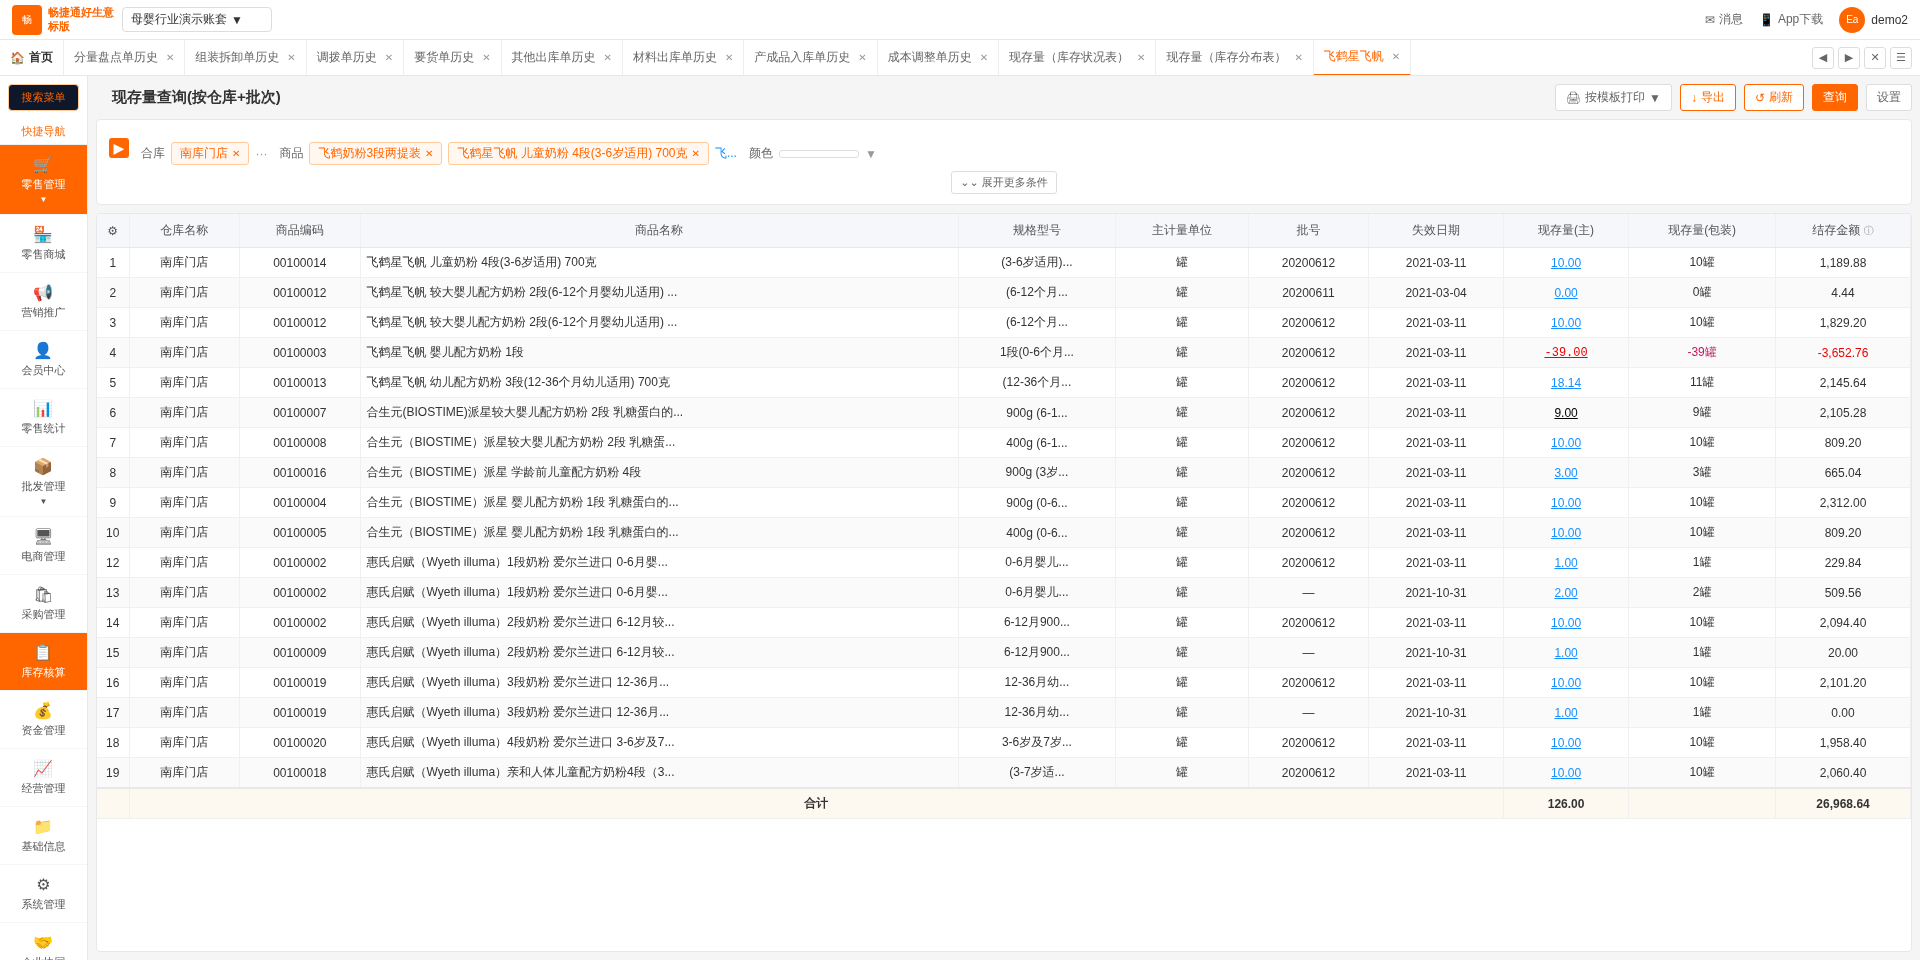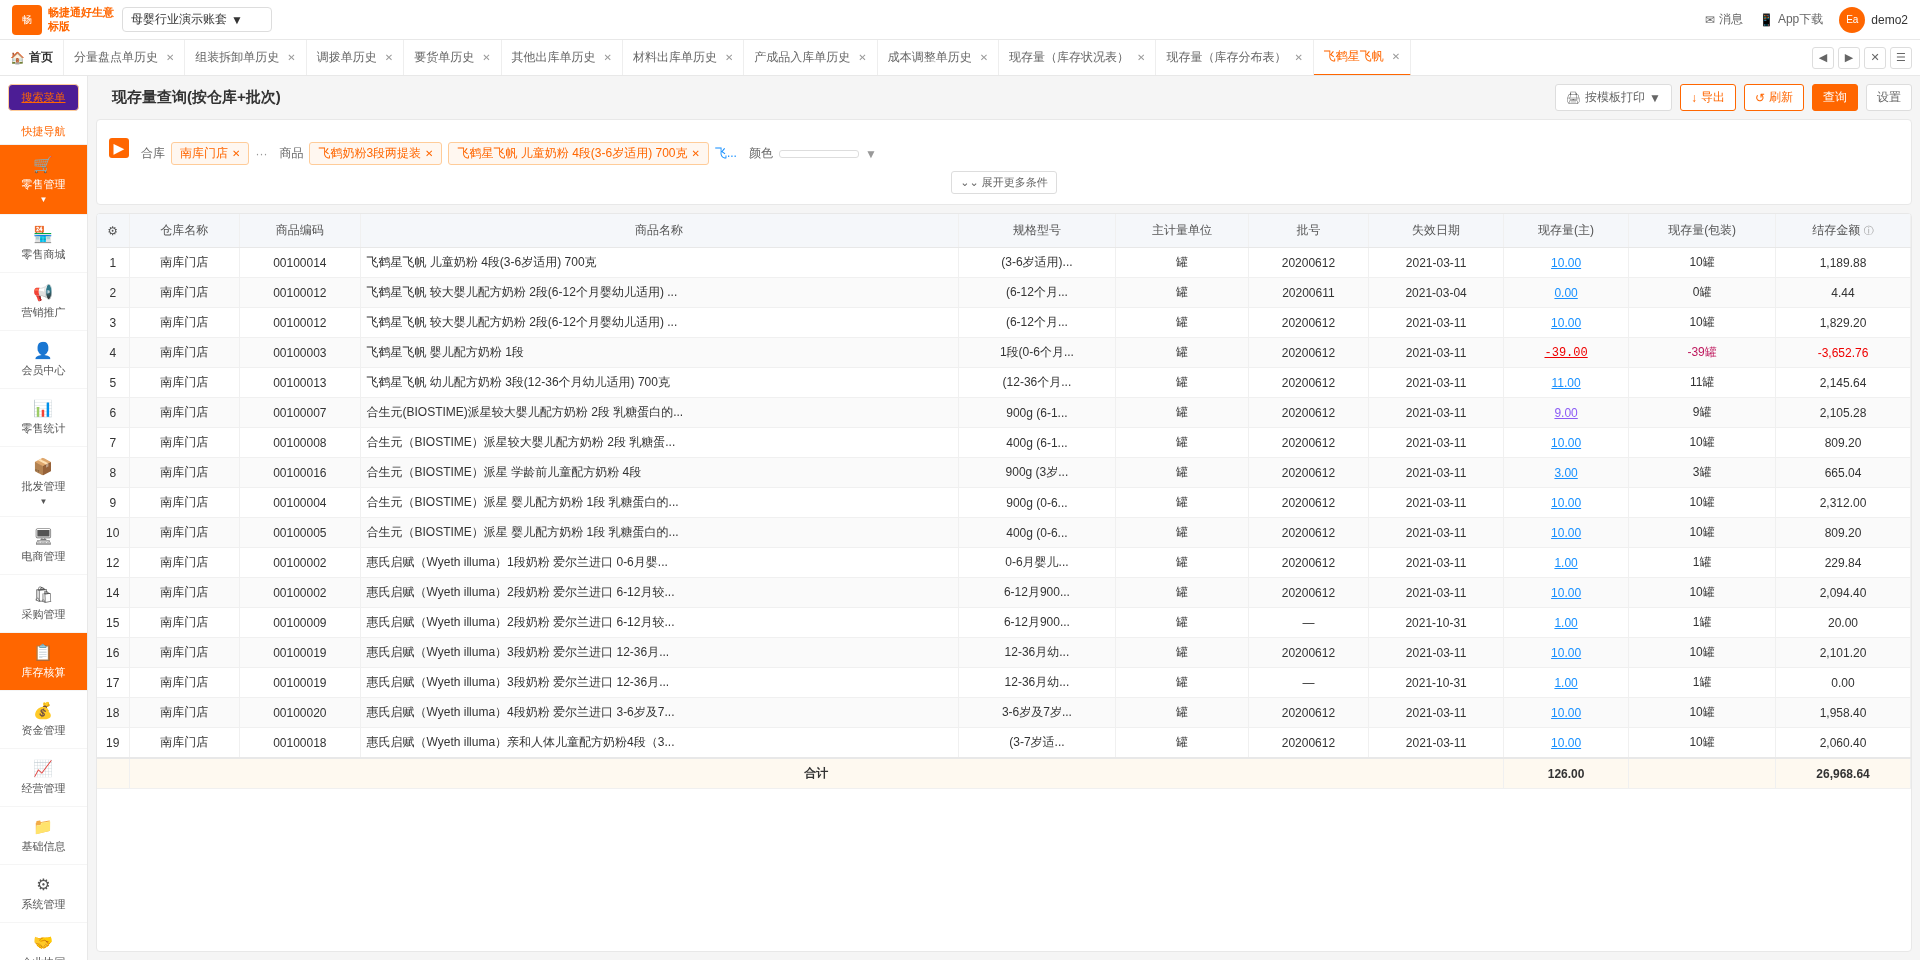--- a/index.html
+++ b/index.html
@@ -24,21 +24,21 @@
     .nav-item.active { color: #ff6600; border-bottom: 2px solid #ff6600; }
     .nav-item.home { color: #333; font-weight: bold; }
     .nav-close { color: #999; font-size: 10px; cursor: pointer; margin-left: 4px; }
     .nav-bar-controls { display: flex; align-items: center; margin-left: auto; padding: 0 8px; gap: 4px; }
     .nav-control-btn { width: 22px; height: 22px; display: flex; align-items: center; justify-content: center; border: 1px solid #ddd; border-radius: 3px; cursor: pointer; color: #666; font-size: 11px; }
     
     
     .layout { display: flex; height: calc(960px - 76px); }
     .sidebar { width: 88px; background: #fff; border-right: 1px solid #e8e8e8; display: flex; flex-direction: column; flex-shrink: 0; overflow-y: auto; }
     .sidebar-search { padding: 8px; }
-    .sidebar-search-btn { width: 100%; background: #4c1d95; border: 1px solid #ffcc99; color: #ff6600; border-radius: 4px; padding: 5px 12px; font-size: 11px; cursor: pointer; text-align: center; text-decoration: underline; }
+    .sidebar-search-btn { width: 100%; background: #0f172a; border: 1px solid #ffcc99; color: #ff6600; border-radius: 4px; padding: 5px 12px; font-size: 11px; cursor: pointer; text-align: center; }
     .sidebar-nav-btn { padding: 5px 8px; font-size: 11px; color: #ff6600; text-align: center; cursor: pointer; border-bottom: 1px solid #f0f0f0; }
     .sidebar-menu-item { display: flex; flex-direction: column; align-items: center; padding: 10px 4px; cursor: pointer; border-bottom: 1px solid #f5f5f5; color: #555; font-size: 11px; gap: 3px; position: relative; }
     .sidebar-menu-item.active { background: #ff6600; color: #fff; }
     .sidebar-menu-item .menu-icon { font-size: 16px; }
     .sidebar-menu-item .arrow { font-size: 8px; }
     
     
     .main-content { flex: 1; display: flex; flex-direction: column; overflow: hidden; background: #f5f5f5; padding: 8px; }
     
     
@@ -374,34 +374,34 @@
     </tr>
             <tr>
       <td>5</td>
       <td>南库门店</td>
       <td>00100013</td>
       <td class="left">飞鹤星飞帆 幼儿配方奶粉 3段(12-36个月幼儿适用) 700克</td>
       <td>(12-36个月...</td>
       <td>罐</td>
       <td>20200612</td>
       <td>2021-03-11</td>
-      <td style="text-decoration:underline;color:#1890ff;cursor:pointer;">11.00</td>
+      <td style="text-decoration:underline;color:#1890ff;cursor:pointer;">18.14</td>
       <td style="">11罐</td>
       <td style="">2,145.64</td>
     </tr>
             <tr>
       <td>6</td>
       <td>南库门店</td>
       <td>00100007</td>
       <td class="left">合生元(BIOSTIME)派星较大婴儿配方奶粉 2段 乳糖蛋白的...</td>
       <td>900g (6-1...</td>
       <td>罐</td>
       <td>20200612</td>
       <td>2021-03-11</td>
-      <td style="text-decoration:underline;color:#8b5cf6;cursor:pointer;">9.00</td>
+      <td style="text-decoration:underline;color:#000000;cursor:pointer;">9.00</td>
       <td style="">9罐</td>
       <td style="">2,105.28</td>
     </tr>
             <tr>
       <td>7</td>
       <td>南库门店</td>
       <td>00100008</td>
       <td class="left">合生元（BIOSTIME）派星较大婴儿配方奶粉 2段 乳糖蛋...</td>
       <td>400g (6-1...</td>
       <td>罐</td>
@@ -455,20 +455,33 @@
       <td>南库门店</td>
       <td>00100002</td>
       <td class="left">惠氏启赋（Wyeth illuma）1段奶粉 爱尔兰进口 0-6月婴...</td>
       <td>0-6月婴儿...</td>
       <td>罐</td>
       <td>20200612</td>
       <td>2021-03-11</td>
       <td style="text-decoration:underline;color:#1890ff;cursor:pointer;">1.00</td>
       <td style="">1罐</td>
       <td style="">229.84</td>
+    </tr>
+            <tr>
+      <td>13</td>
+      <td>南库门店</td>
+      <td>00100002</td>
+      <td class="left">惠氏启赋（Wyeth illuma）1段奶粉 爱尔兰进口 0-6月婴...</td>
+      <td>0-6月婴儿...</td>
+      <td>罐</td>
+      <td>—</td>
+      <td>2021-10-31</td>
+      <td style="text-decoration:underline;color:#1890ff;cursor:pointer;">2.00</td>
+      <td style="">2罐</td>
+      <td style="">509.56</td>
     </tr>
             <tr>
       <td>14</td>
       <td>南库门店</td>
       <td>00100002</td>
       <td class="left">惠氏启赋（Wyeth illuma）2段奶粉 爱尔兰进口 6-12月较...</td>
       <td>6-12月900...</td>
       <td>罐</td>
       <td>20200612</td>
       <td>2021-03-11</td>

